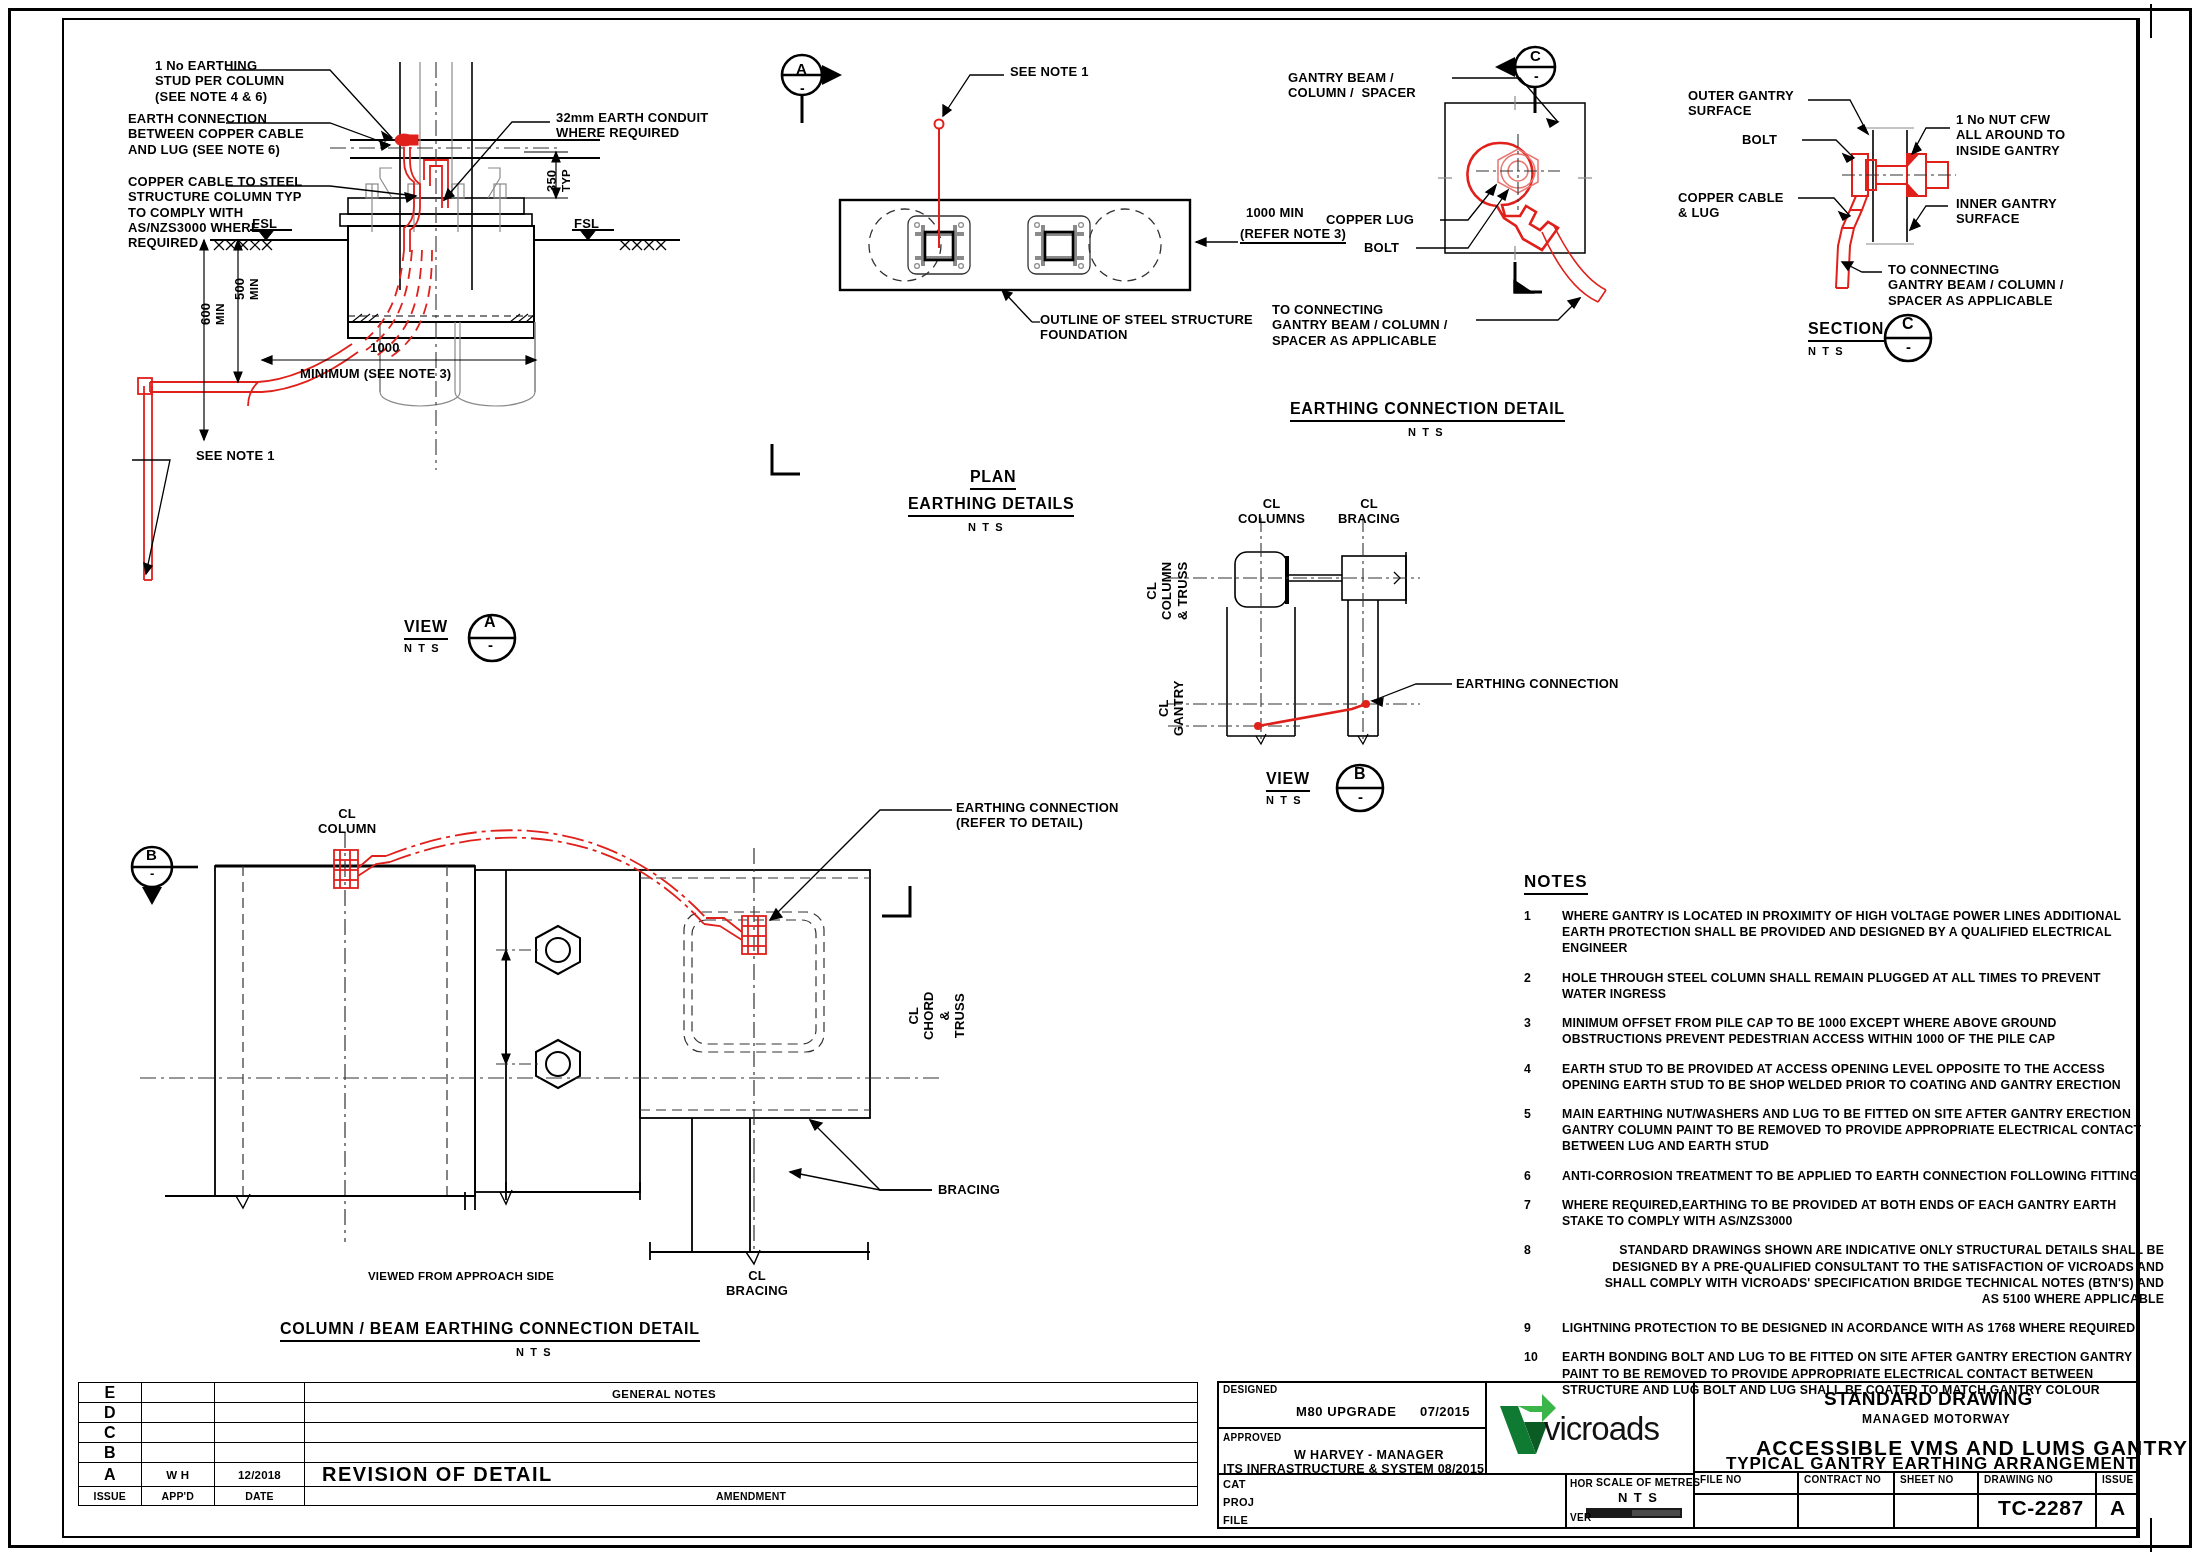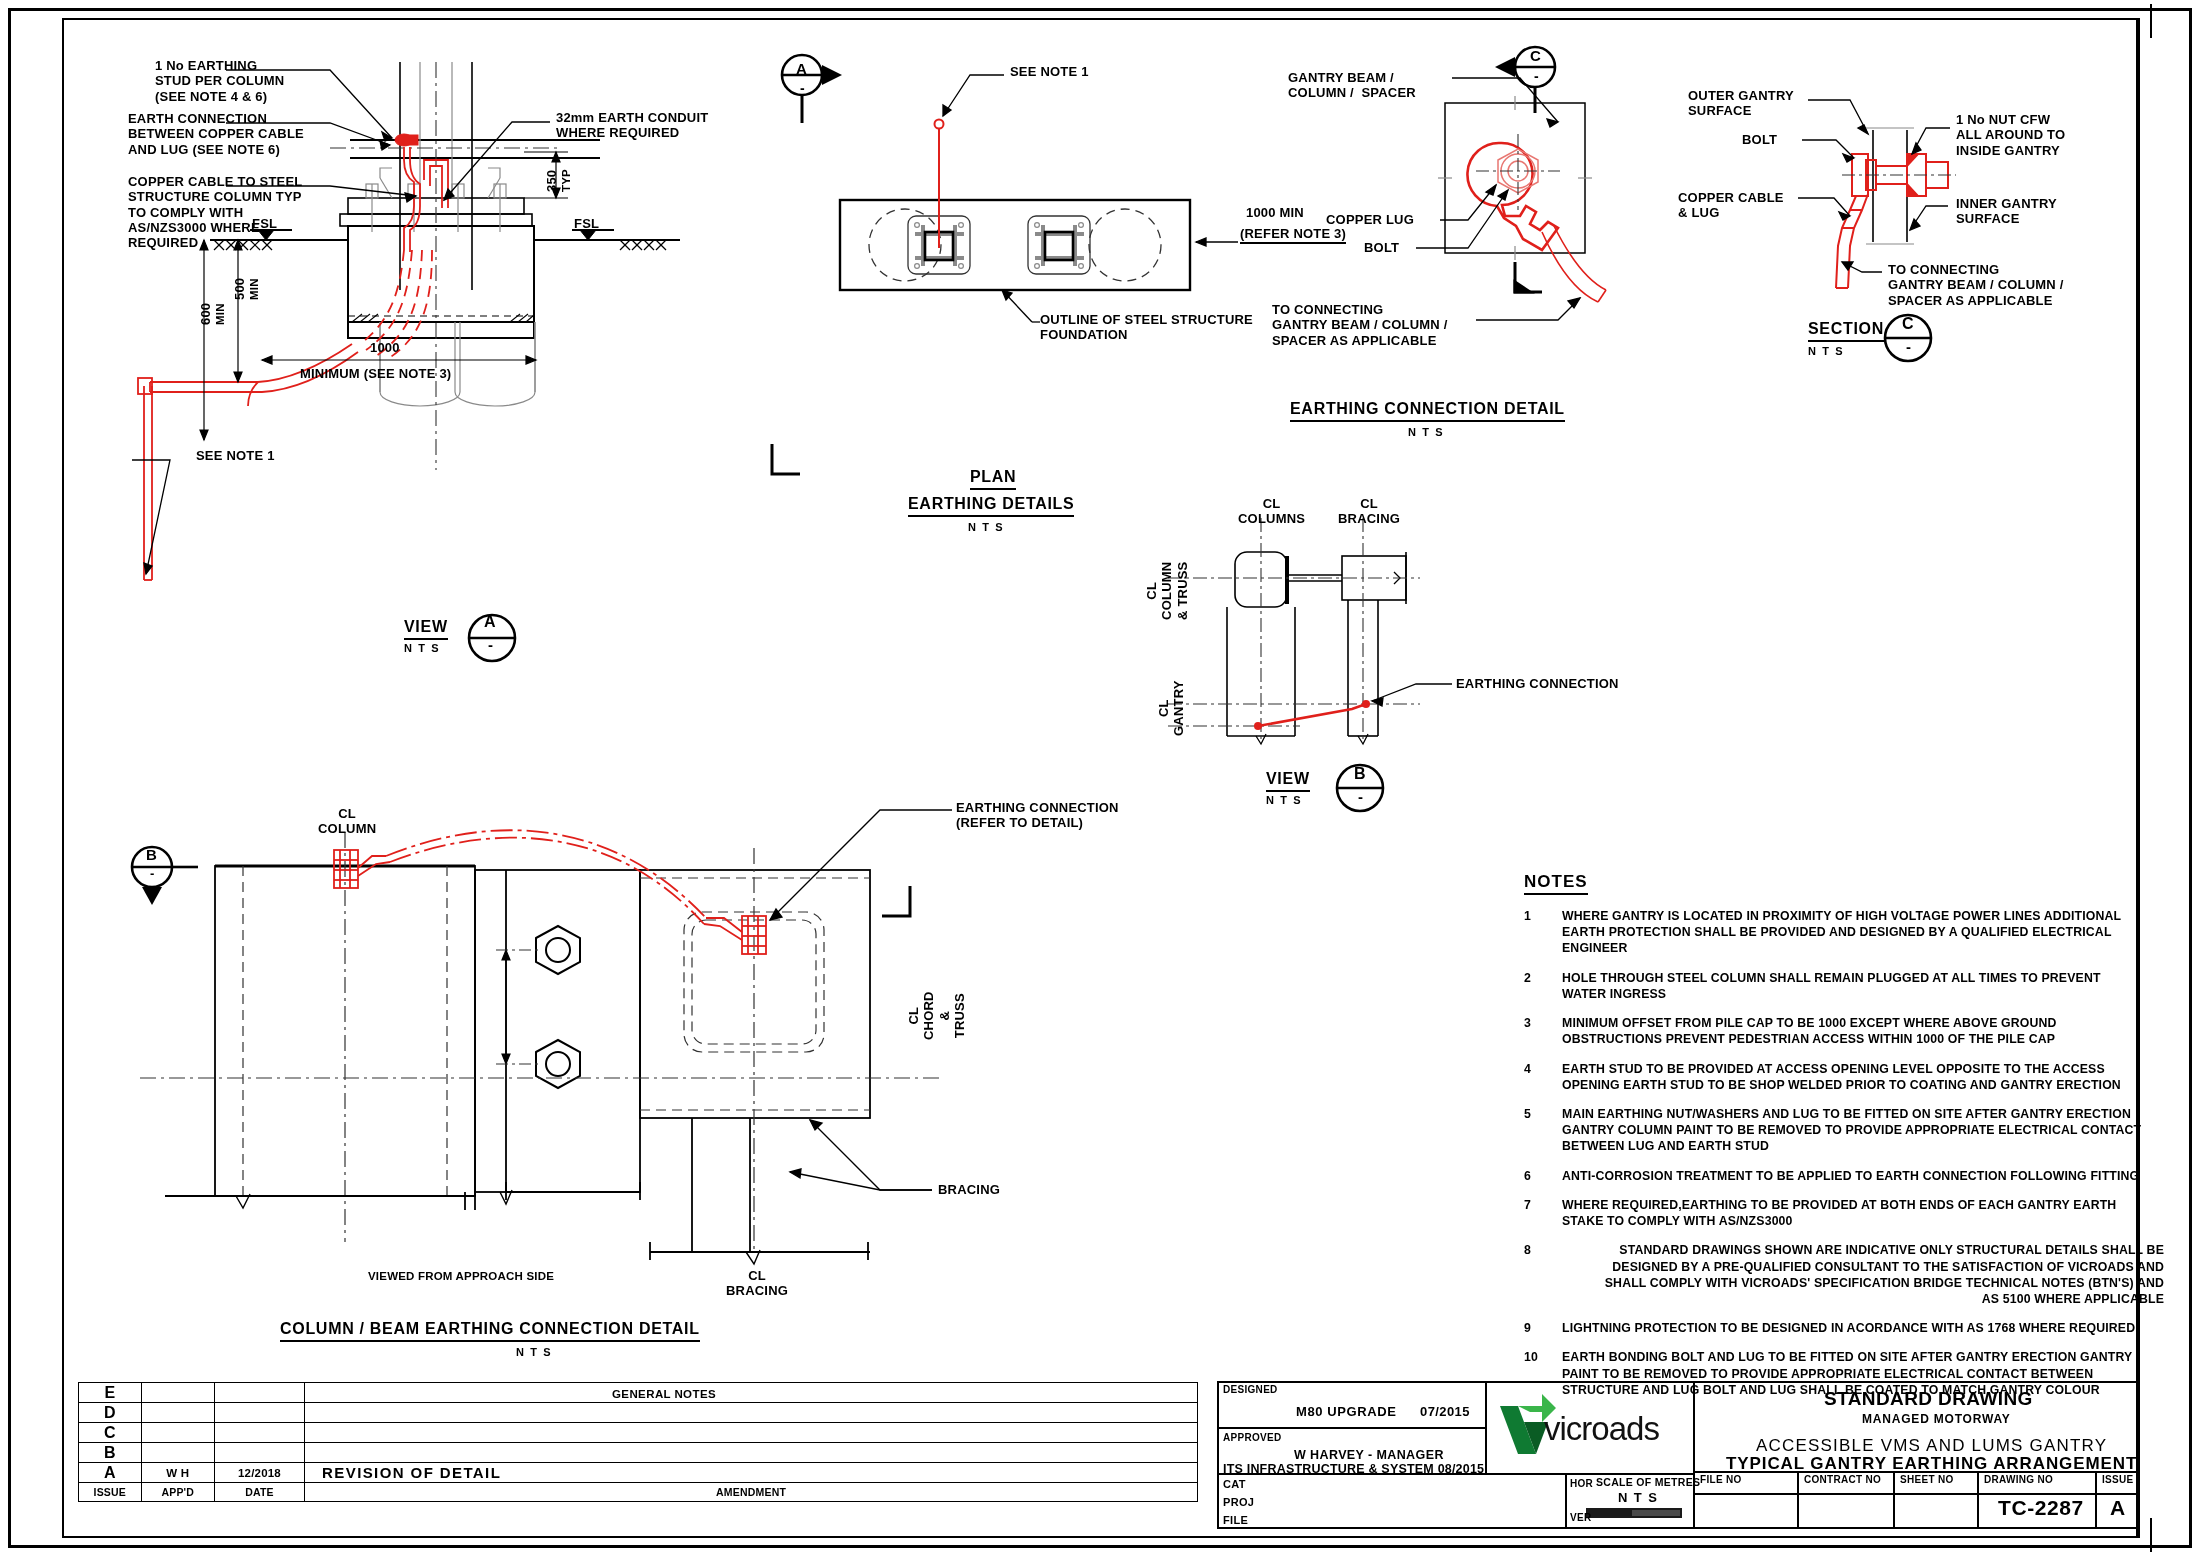--- a/index.html
+++ b/index.html
@@ -791,21 +791,21 @@
         <tr>
           <td class="ctr" style="width: 52px; height: 19px; font-size: 16px;">B</td>
           <td class="ctr" style="width: 62px; height: 19px; font-size: 11.5px;"></td>
           <td class="ctr" style="width: 78px; height: 19px; font-size: 11.5px;"></td>
           <td style="width: 820px; height: 19px; font-size: 15px; letter-spacing: 1.4px; padding-left: 6px;"></td>
         </tr>
         <tr>
           <td class="ctr" style="width: 52px; height: 19px; font-size: 16px;">A</td>
           <td class="ctr" style="width: 62px; height: 19px; font-size: 11.5px;">W H</td>
           <td class="ctr" style="width: 78px; height: 19px; font-size: 11.5px;">12/2018</td>
-          <td style="width: 820px; height: 19px; font-size: 15px; letter-spacing: 1.4px; padding-left: 17px;">REVISION OF DETAIL</td>
+          <td style="width: 820px; height: 19px; font-size: 20px; letter-spacing: 1.4px; padding-left: 17px;">REVISION OF DETAIL</td>
         </tr>
         <tr>
           <td class="ctr" style="width: 52px; height: 18px; font-size: 10.5px;">ISSUE</td>
           <td class="ctr" style="width: 62px; height: 18px; font-size: 10.5px;">APP'D</td>
           <td class="ctr" style="width: 78px; height: 18px; font-size: 10.5px;">DATE</td>
           <td class="ctr" style="width: 820px; height: 18px; font-size: 10.5px;">AMENDMENT</td>
         </tr>
       </tbody>
   </table>
   <div class="t" style="left:612px;top:1388px;font-size:11.5px;font-weight:700;letter-spacing:.4px;">GENERAL NOTES</div>
@@ -856,21 +856,21 @@
 
     <div class="t" style="left:326px;top:28px;font-size:33px;font-weight:400;letter-spacing:-1px;color:#111;font-family:'Liberation Sans',sans-serif;">vicroads</div>
 
     <div class="t" style="left:352px;top:96px;font-size:10px;font-weight:700;">HOR</div>
     <div class="t" style="left:352px;top:130px;font-size:10px;font-weight:700;">VER</div>
     <div class="t" style="left:378px;top:94px;font-size:10.5px;font-weight:700;letter-spacing:.3px;">SCALE OF METRES</div>
     <div class="t" style="left:400px;top:108px;font-size:13px;font-weight:700;letter-spacing:1.4px;">N T S</div>
 
     <div class="t" style="left:606px;top:6px;font-size:19px;font-weight:700;letter-spacing:.4px;">STANDARD DRAWING</div>
     <div class="t" style="left:644px;top:30px;font-size:12px;font-weight:700;letter-spacing:.8px;">MANAGED MOTORWAY</div>
-    <div class="t" style="left:538px;top:54px;font-size:17px;font-weight:400;letter-spacing:1.2px;">ACCESSIBLE VMS AND LUMS GANTRY</div>
+    <div class="t" style="left:538px;top:54px;font-size:21px;font-weight:700;letter-spacing:1.2px;">ACCESSIBLE VMS AND LUMS GANTRY</div>
     <div class="t" style="left:508px;top:72px;font-size:17px;font-weight:700;letter-spacing:.9px;">TYPICAL GANTRY EARTHING ARRANGEMENT</div>
 
     <div class="t" style="left:482px;top:92px;font-size:10px;font-weight:700;">FILE NO</div>
     <div class="t" style="left:586px;top:92px;font-size:10px;font-weight:700;">CONTRACT NO</div>
     <div class="t" style="left:682px;top:92px;font-size:10px;font-weight:700;">SHEET NO</div>
     <div class="t" style="left:766px;top:92px;font-size:10px;font-weight:700;">DRAWING NO</div>
     <div class="t" style="left:884px;top:92px;font-size:10px;font-weight:700;">ISSUE</div>
     <div class="t" style="left:780px;top:114px;font-size:21px;font-weight:700;letter-spacing:.6px;">TC-2287</div>
     <div class="t" style="left:892px;top:114px;font-size:21px;font-weight:700;">A</div>
   </div>

